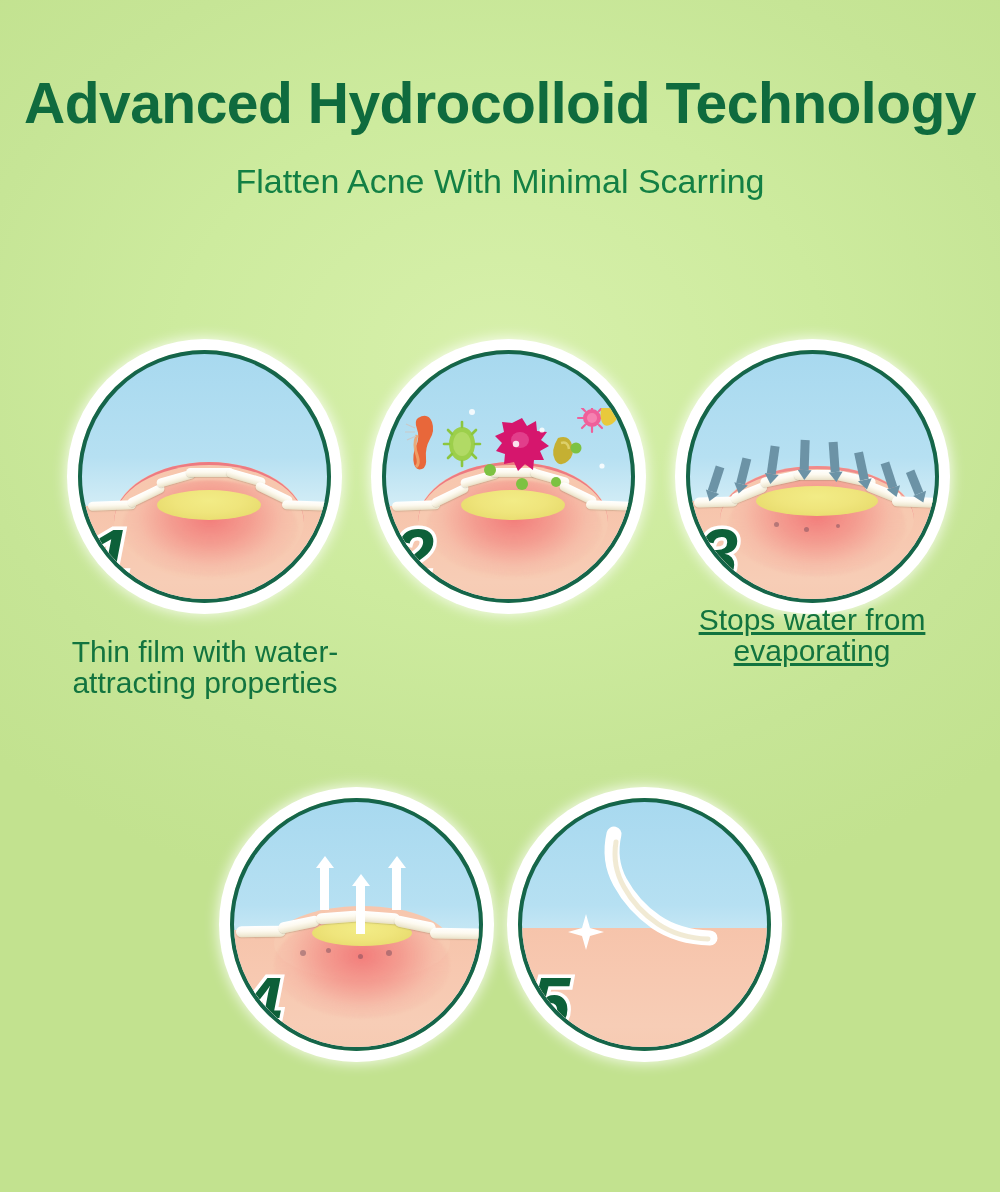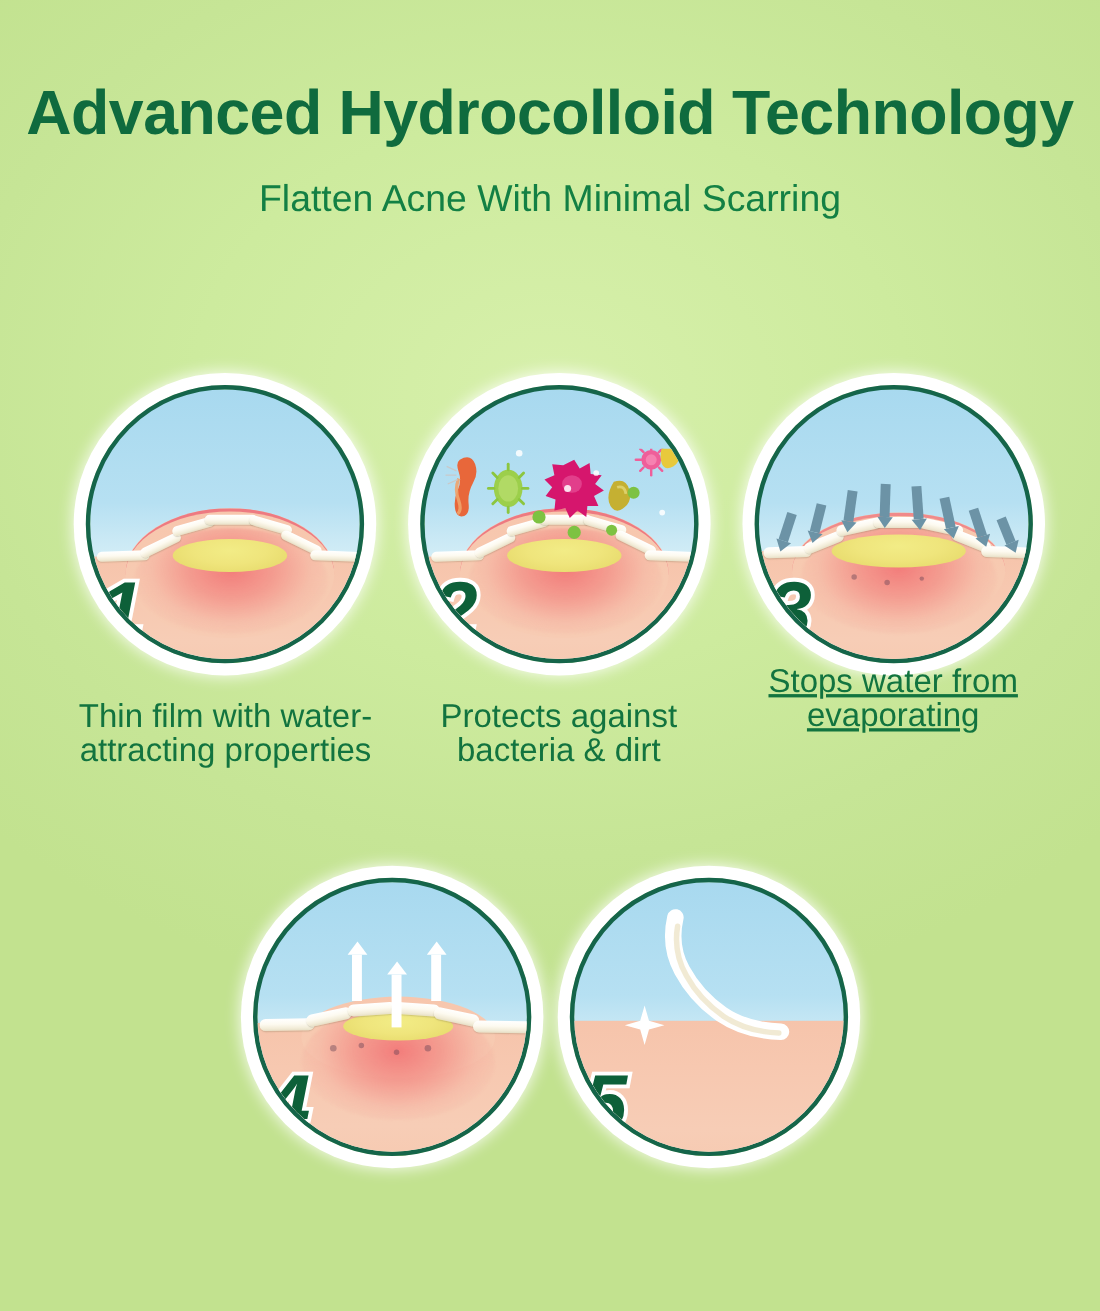--- a/index.html
+++ b/index.html
@@ -232,21 +232,20 @@
         <g fill="#ffffff" opacity=".85">
           <circle cx="68" cy="4" r="3"></circle>
             <circle cx="112" cy="36" r="3.2"></circle>
           <circle cx="138" cy="22" r="2.6"></circle>
             <circle cx="198" cy="58" r="2.6"></circle>
         </g>
       </svg>
     </div>
     <span class="num" style="left:8px;bottom:8px;">2</span>
   </div>
-  <div class="caption" style="left:358px;top:636px;">Protects against bacteria &amp; dirt</div>
 
   <div class="circle c3">
     <div class="scene">
       <div class="skin" style="top:147px;height:115px;"></div>
       <div class="bump" style="left:30px;top:112px;width:194px;height:104px;"></div>
       <div class="bump-edge" style="left:30px;top:112px;width:194px;height:104px;border-top-color:#ef7f84;"></div>
       <div class="inflam" style="left:38px;top:122px;width:178px;height:100px;"></div>
       <div class="pus" style="left:66px;top:132px;width:122px;height:30px;"></div>
       <div class="dot" style="left:84px;top:168px;width:5px;height:5px;"></div>
       <div class="dot" style="left:114px;top:173px;width:5px;height:5px;"></div>

